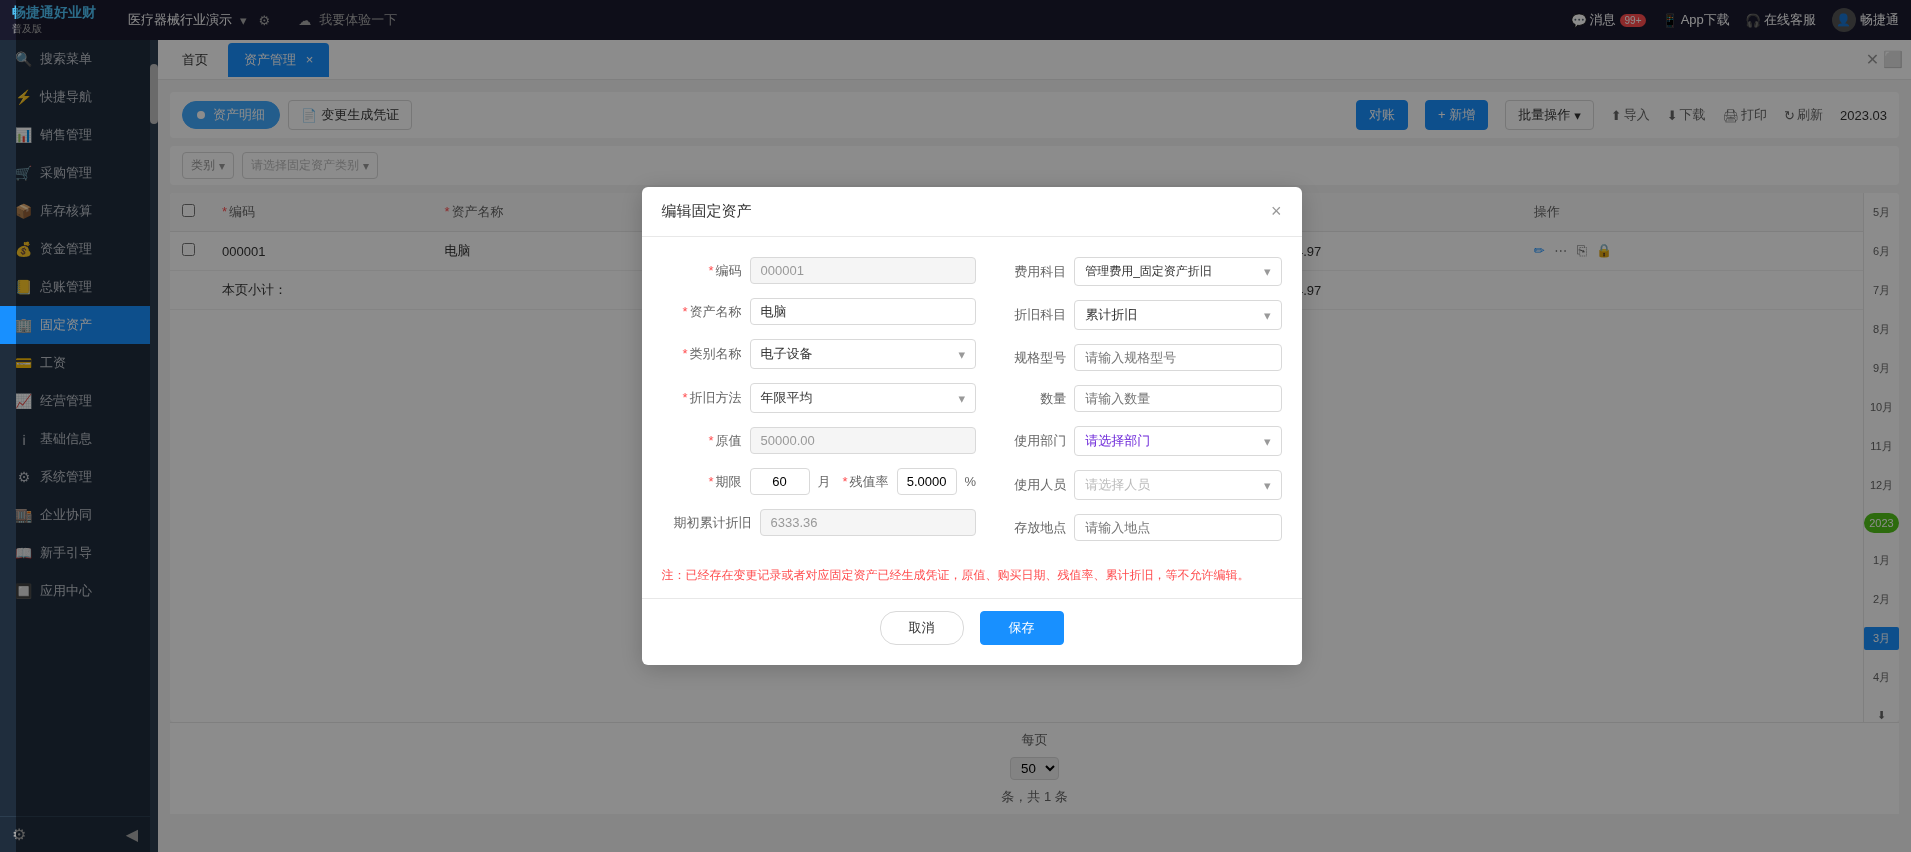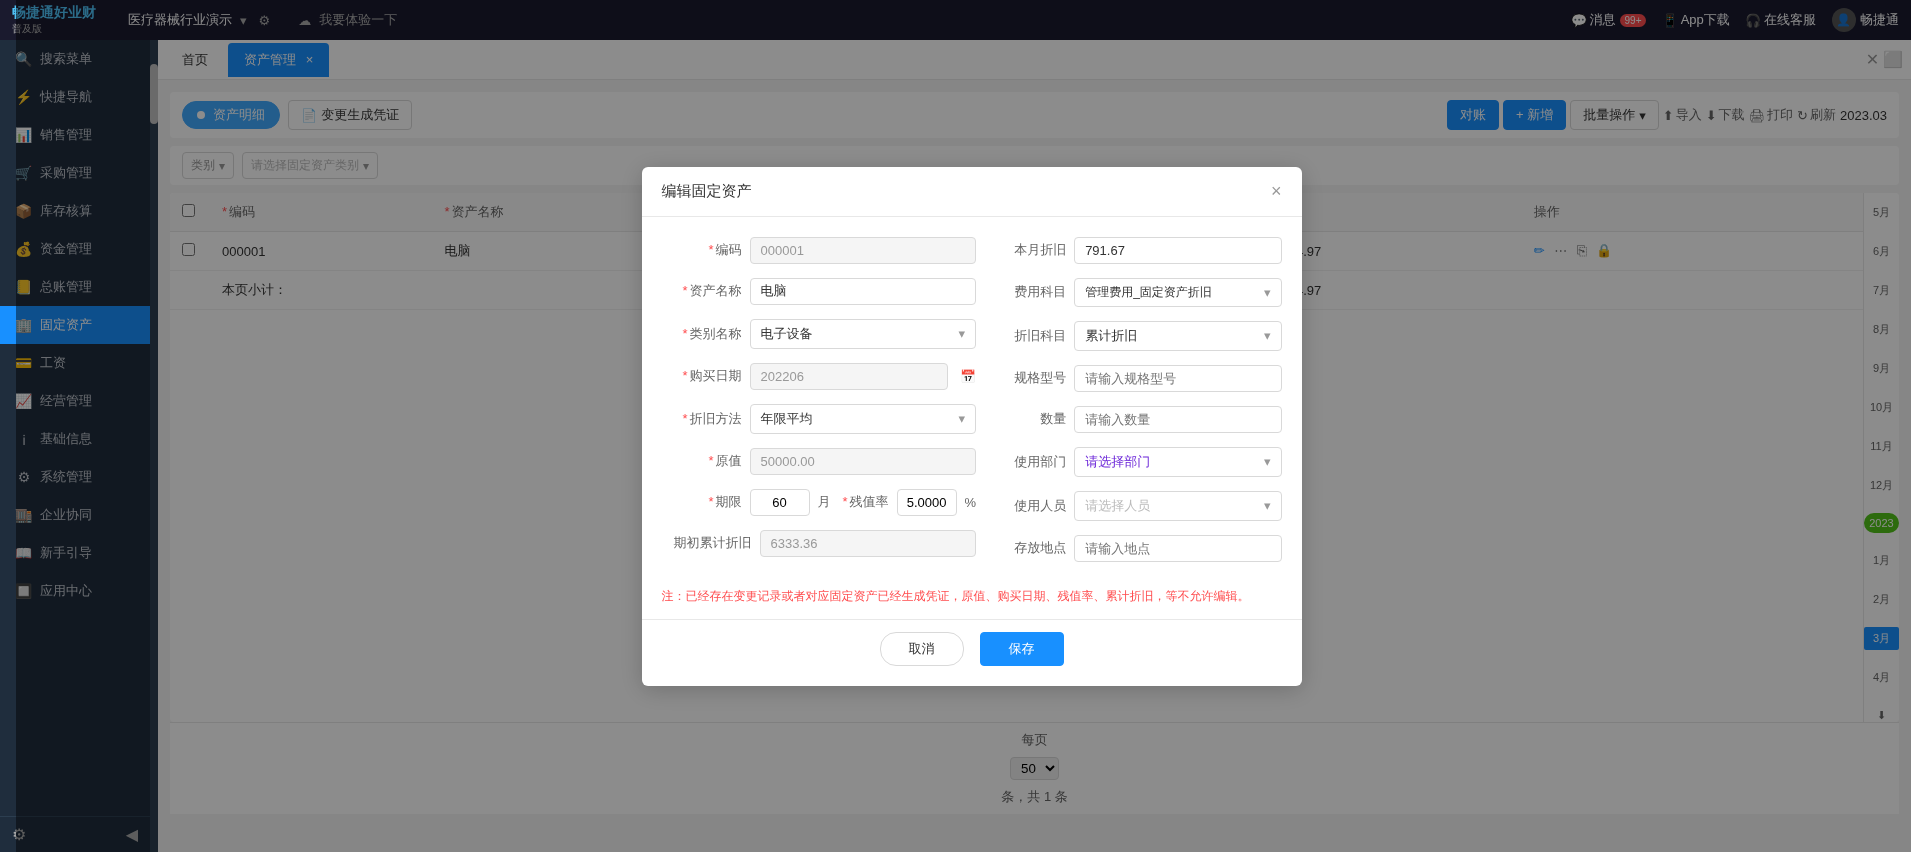--- a/index.html
+++ b/index.html
@@ -28,21 +28,21 @@
     .tab-item.active { background: #1890ff; color: #fff; }
     .tab-item .tab-close { margin-left: 6px; cursor: pointer; }
 
     .page-content { flex: 1; background: #f5f5f5; padding: 12px; overflow: hidden; position: relative; }
 
     
     .toolbar { display: flex; align-items: center; gap: 8px; background: #fff; padding: 8px 12px; border-radius: 4px; margin-bottom: 8px; }
     .btn { padding: 5px 12px; border-radius: 4px; border: 1px solid #d9d9d9; cursor: pointer; font-size: 13px; background: #fff; color: #333; display: inline-flex; align-items: center; gap: 4px; }
     .btn.primary { background: #1890ff; color: #fff; border-color: #1890ff; }
     .btn.teal { background: #13c2c2; color: #fff; border-color: #13c2c2; }
-    .toolbar-right { margin-left: auto; display: flex; gap: 4px; align-items: center; color: #666; font-size: 13px; }
+    .toolbar-right { margin-left: auto; display: flex; gap: 17px; align-items: center; color: #666; font-size: 13px; }
 
     
     .filter-bar { display: flex; align-items: center; gap: 8px; background: #fff; padding: 6px 12px; margin-bottom: 8px; border-radius: 4px; }
     .filter-select { border: 1px solid #d9d9d9; border-radius: 4px; padding: 4px 8px; font-size: 12px; color: #999; display: inline-flex; align-items: center; gap: 4px; cursor: pointer; }
     .table { width: 100%; border-collapse: collapse; font-size: 13px; }
     .table th { background: #fafafa; border-bottom: 1px solid #e8e8e8; padding: 10px 12px; text-align: left; font-weight: 500; color: #666; white-space: nowrap; }
     .table td { padding: 10px 12px; border-bottom: 1px solid #f0f0f0; color: #333; white-space: nowrap; }
     .required-mark { color: #ff4d4f; margin-right: 2px; }
 
     
@@ -356,27 +356,20 @@
         <div class="form-row">
           <span class="form-label">
             <span class="req">*</span><span>类别名称</span>
           </span>
           <div class="form-select-wrap">
             <span>电子设备</span>
             <span class="arrow">▾</span>
           </div>
         </div>
 
-        <div class="form-row">
-          <span class="form-label">
-            <span class="req">*</span><span>购买日期</span>
-          </span>
-          <input class="form-input readonly" type="text" value="202206" readonly="" style="flex: 1 1 0%;">
-          <span style="cursor:pointer;color:#999;margin-left:4px;">📅</span>
-        </div>
 
         <div class="form-row">
           <span class="form-label">
             <span class="req">*</span><span>折旧方法</span>
           </span>
           <div class="form-select-wrap">
             <span>年限平均</span>
             <span class="arrow">▾</span>
           </div>
         </div>
@@ -404,24 +397,20 @@
         <div class="form-row">
           <span class="form-label" style="width:90px;">
             <span>期初累计折旧</span>
           </span>
           <input class="form-input readonly" type="text" value="6333.36" readonly="" style="">
         </div>
       </div>
 
       <div style="display:flex;flex-direction:column;gap:14px;">
 
-        <div class="form-row">
-          <span class="form-label" style="width:70px;">本月折旧</span>
-          <input class="form-input" type="text" value="791.67" style="">
-        </div>
 
         <div class="form-row">
           <span class="form-label" style="width:70px;">费用科目</span>
           <div class="form-select-wrap">
             <span style="font-size:12px;">管理费用_固定资产折旧</span>
             <span class="arrow">▾</span>
           </div>
         </div>
 
         <div class="form-row">

